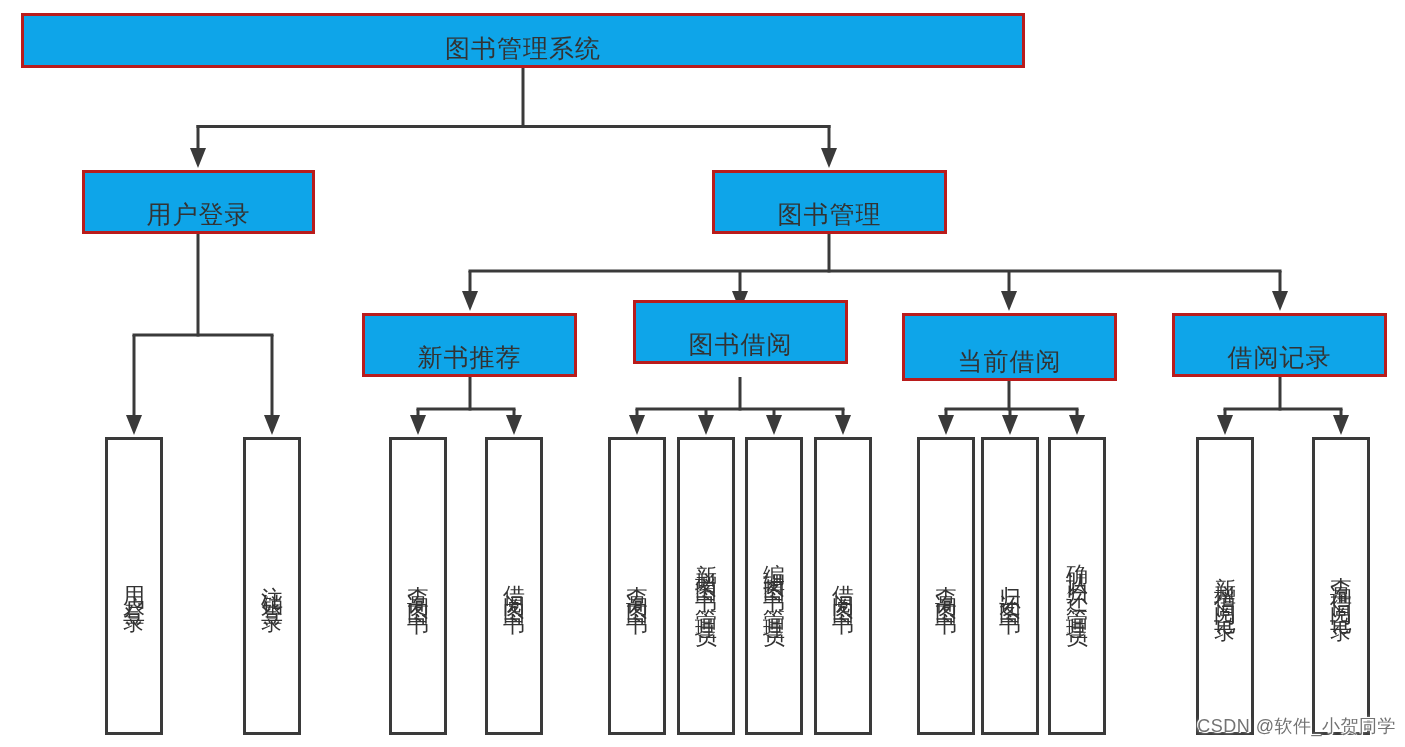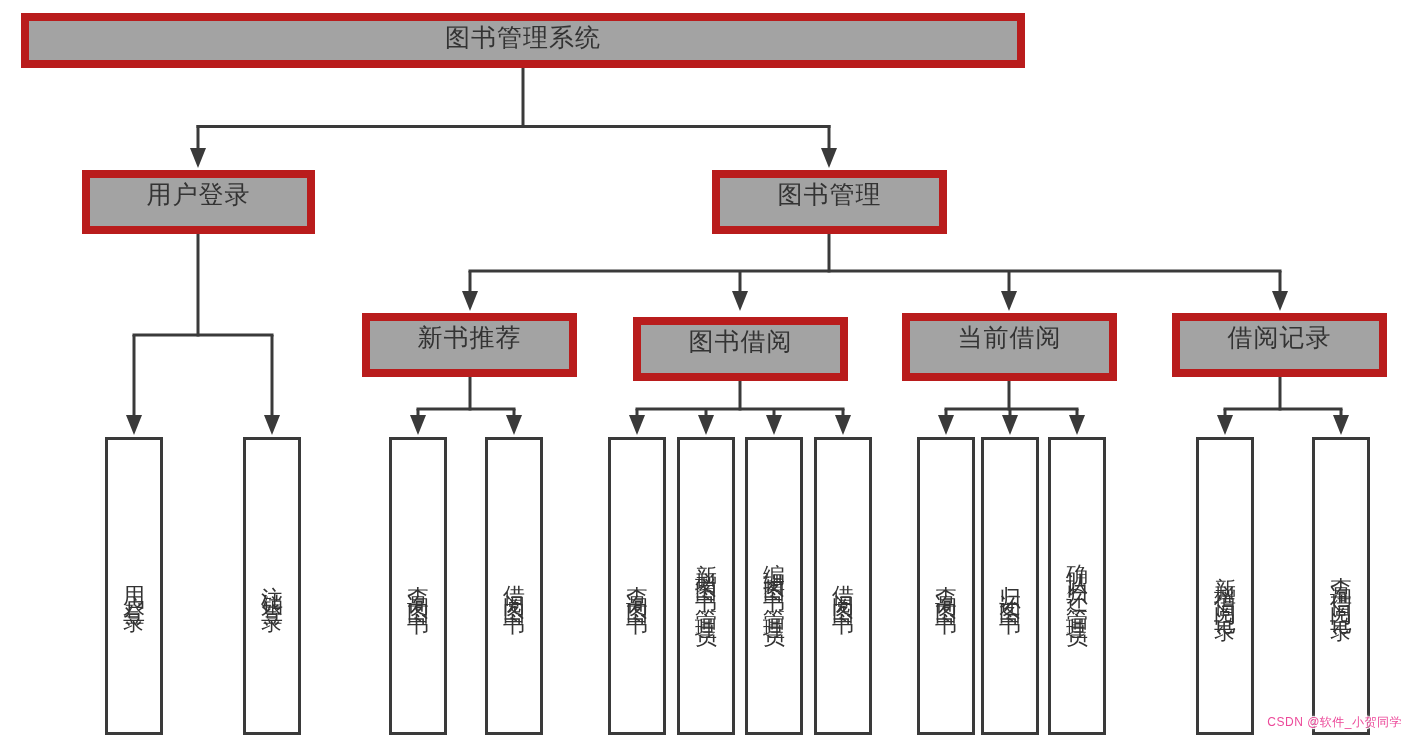--- a/index.html
+++ b/index.html
@@ -12,24 +12,24 @@
     font-family: "Liberation Sans", "DejaVu Sans", sans-serif;
   }
   svg.connectors {
     position: absolute;
     left: 0; top: 0;
     z-index: 0;
   }
   .hbox {
     position: absolute;
     box-sizing: border-box;
-    border: 8px solid #b91c1c;
-    background: #a3a3a3;
+    border: 3px solid #b91c1c;
+    background: #0ea5e9;
     display: flex;
-    align-items: flex-start;
+    align-items: flex-end;
     justify-content: center;
     z-index: 1;
   }
   .hbox .label {
     font-size: 25px;
     color: #333333;
     letter-spacing: 1px;
     white-space: nowrap;
   }
   .vbox {
@@ -50,24 +50,24 @@
     text-orientation: mixed;
     font-size: 22px;
     line-height: 1;
     letter-spacing: 9px;
     color: #333333;
     white-space: nowrap;
   }
   .watermark {
     position: absolute;
     top: 714px;
-    right: 3px;
-    font-size: 12px;
+    right: 9px;
+    font-size: 18px;
     letter-spacing: 0.5px;
-    color: #ec4899;
+    color: #737373;
     z-index: 3;
     text-shadow: 0 0 2px #ffffff, 0 0 4px #ffffff, 1px 1px 0 #ffffff, -1px -1px 0 #ffffff;
     white-space: nowrap;
   }
 </style>
 </head>
 <body>
 
 <div class="canvas">
 
@@ -144,21 +144,21 @@
   <div class="hbox" style="left:82px; top:170px; width:233px; height:64px;">
     <span class="label">用户登录</span>
   </div>
   <div class="hbox" style="left:362px; top:313px; width:215px; height:64px;">
     <span class="label">新书推荐</span>
   </div>
 
   <div class="hbox" style="left:712px; top:170px; width:235px; height:64px;">
     <span class="label">图书管理</span>
   </div>
-  <div class="hbox" style="left:633px; top:317px; width:215px; height:64px;">
+  <div class="hbox" style="left:633px; top:300px; width:215px; height:64px;">
     <span class="label">图书借阅</span>
   </div>
   <div class="hbox" style="left:902px; top:313px; width:215px; height:68px;">
     <span class="label">当前借阅</span>
   </div>
   <div class="hbox" style="left:1172px; top:313px; width:215px; height:64px;">
     <span class="label">借阅记录</span>
   </div>
 
   <div class="vbox" style="left:105px;">

